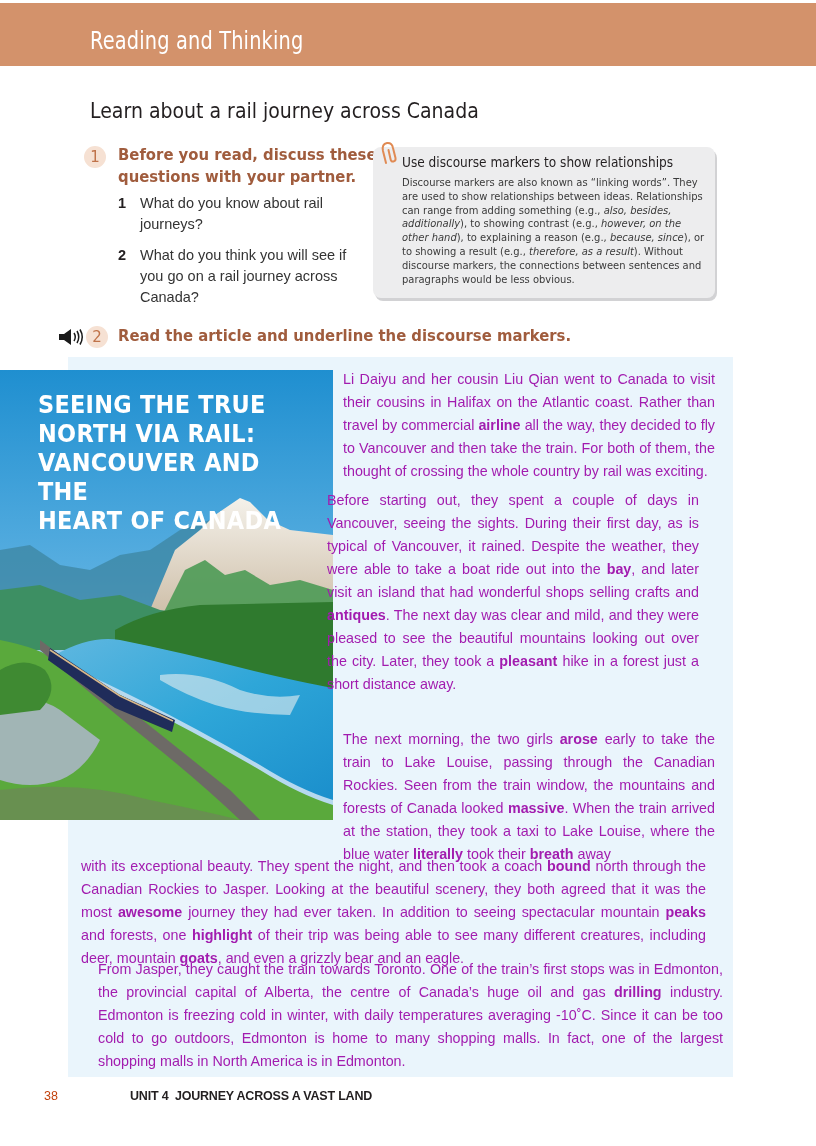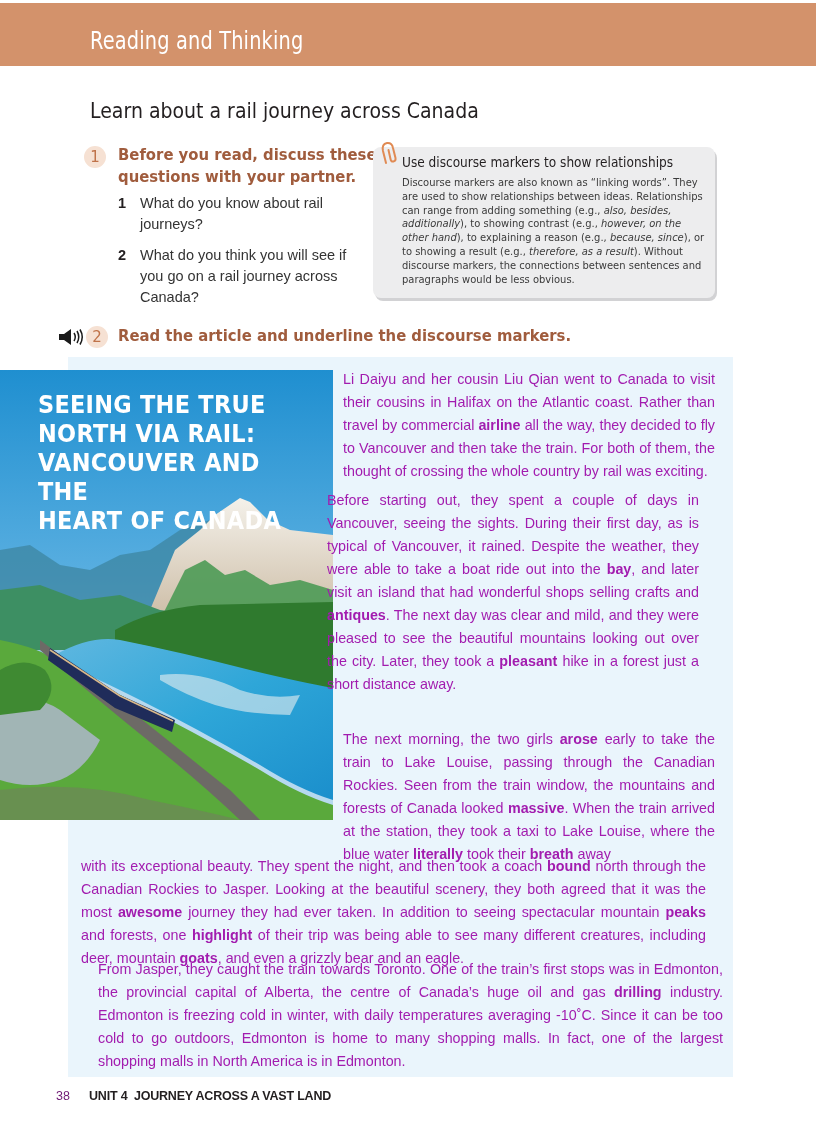--- a/index.html
+++ b/index.html
@@ -34,21 +34,21 @@
   .photo-title { position: absolute; left: 38px; top: 390px; width: 300px; font-family: "DejaVu Sans", sans-serif; font-weight: bold; font-size: 25.5px; line-height: 29px; color: #ffffff; letter-spacing: 0.3px; transform: scaleX(0.88); transform-origin: left top; }
 
   .para { position: absolute; font-size: 14.3px; line-height: 23px; color: #a21caf; text-align: justify; text-align-last: left; }
   .para b { font-weight: bold; }
   .p1 { left: 343px; top: 368px; width: 372px; }
   .p2 { left: 327px; top: 489px; width: 372px; }
   .p3 { left: 343px; top: 700px; width: 372px; margin-top: 28px; }
   .p4 { left: 81px; top: 838px; width: 625px; margin-top: 17px; }
   .p5 { left: 98px; top: 958px; width: 625px; }
 
-  .footer-page { position: absolute; left: 56px; top: 1089px; font-size: 12.5px; color: #701a75; }
+  .footer-page { position: absolute; left: 44px; top: 1089px; font-size: 12.5px; color: #c2410c; }
   .footer-unit { position: absolute; left: 89px; top: 1089px; font-size: 12.5px; color: #231f20; font-weight: bold; letter-spacing: -0.2px; }
 </style>
 </head>
 <body>
 
 <div class="top-strip"></div>
 <div class="header-band"></div>
 <div class="header-title">Reading and Thinking</div>
 
 <div class="section-title">Learn about a rail journey across Canada</div>
@@ -142,13 +142,13 @@
 
 <div class="para p2"><span>Before starting out, they spent a couple of days in Vancouver, seeing the sights. During their first day, as is typical of Vancouver, it rained. Despite the weather, they were able to take a boat ride out into the </span><b>bay</b><span>, and later visit an island that had wonderful shops selling crafts and </span><b>antiques</b><span>. The next day was clear and mild, and they were pleased to see the beautiful mountains looking out over the city. Later, they took a </span><b>pleasant</b><span> hike in a forest just a short distance away.</span></div>
 
 <div class="para p3"><span>The next morning, the two girls </span><b>arose</b><span> early to take the train to Lake Louise, passing through the Canadian Rockies. Seen from the train window, the mountains and forests of Canada looked </span><b>massive</b><span>. When the train arrived at the station, they took a taxi to Lake Louise, where the blue water </span><b>literally</b><span> took their </span><b>breath</b><span> away</span></div>
 
 <div class="para p4"><span>with its exceptional beauty. They spent the night, and then took a coach </span><b>bound</b><span> north through the Canadian Rockies to Jasper. Looking at the beautiful scenery, they both agreed that it was the most </span><b>awesome</b><span> journey they had ever taken. In addition to seeing spectacular mountain </span><b>peaks</b><span> and forests, one </span><b>highlight</b><span> of their trip was being able to see many different creatures, including deer, mountain </span><b>goats</b><span>, and even a grizzly bear and an eagle.</span></div>
 
 <div class="para p5"><span>From Jasper, they caught the train towards Toronto. One of the train’s first stops was in Edmonton, the provincial capital of Alberta, the centre of Canada’s huge oil and gas </span><b>drilling</b><span> industry. Edmonton is freezing cold in winter, with daily temperatures averaging -10˚C. Since it can be too cold to go outdoors, Edmonton is home to many shopping malls. In fact, one of the largest shopping malls in North America is in Edmonton.</span></div>
 
 <div class="footer-page">38</div>
-<div class="footer-unit" style="white-space:pre;">UNIT 4  JOURNEY ACROSS A VAST LAND</div>
+<div class="footer-unit" style="white-space:pre;margin-left:41px;">UNIT 4  JOURNEY ACROSS A VAST LAND</div>
 
 </body></html>

